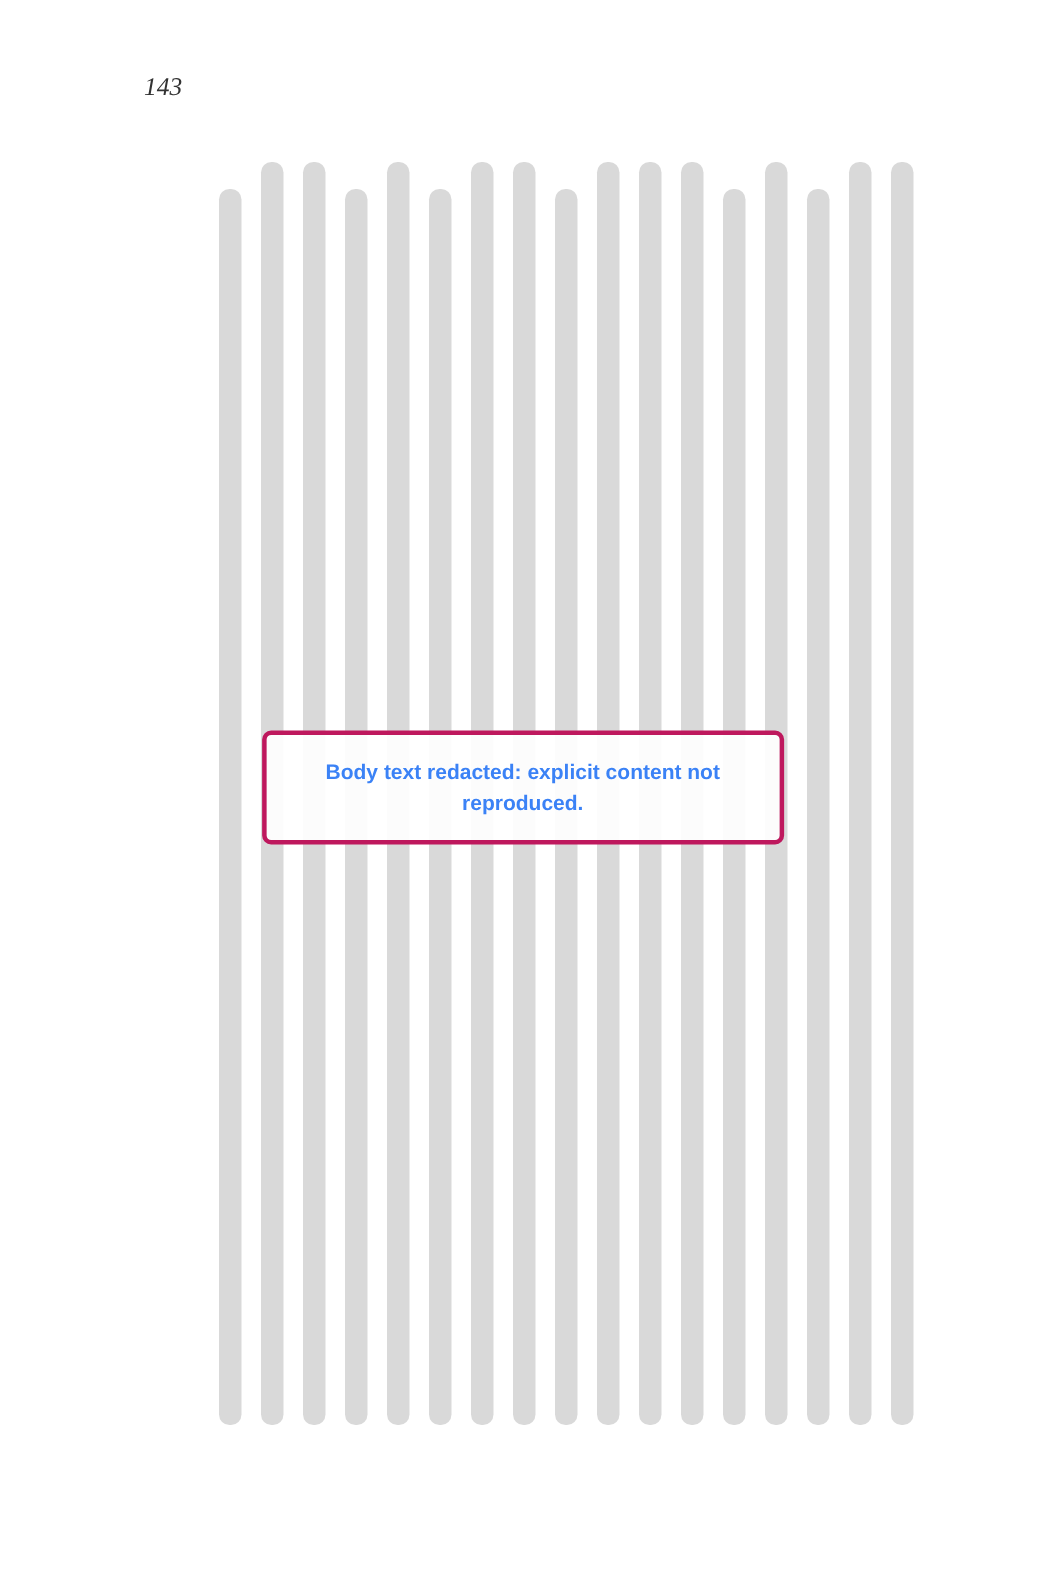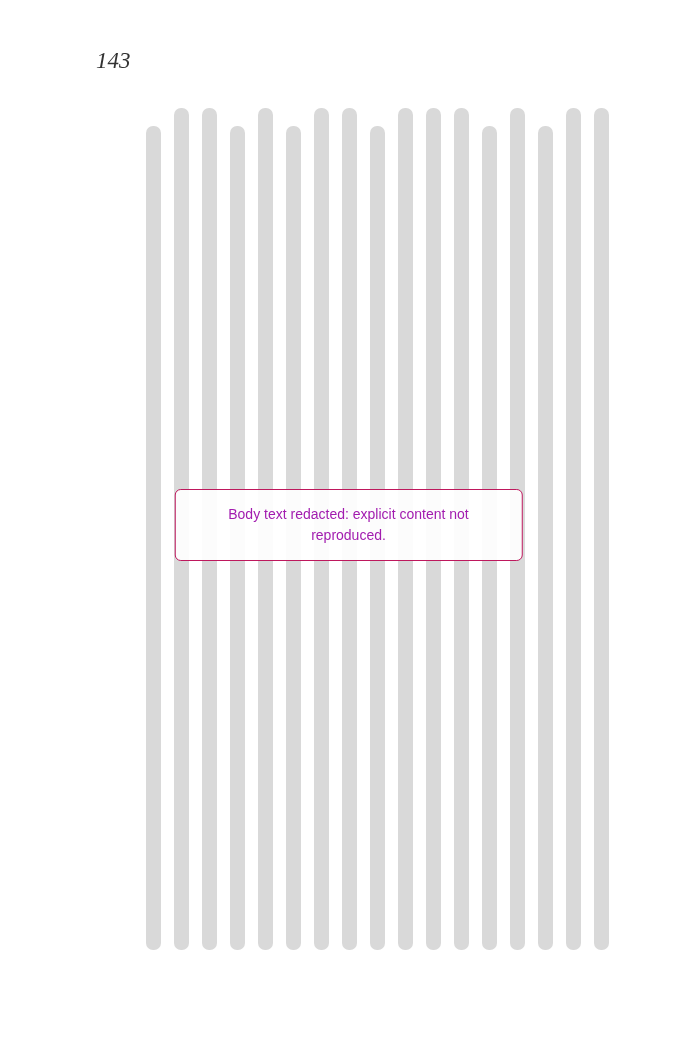--- a/index.html
+++ b/index.html
@@ -12,21 +12,21 @@
     position: relative;
     width: 697px;
     height: 1050px;
     background: #ffffff;
     overflow: hidden;
   }
   .page-number {
     position: absolute;
     top: 48px;
     left: 96px;
-    font-size: 23px;
+    font-size: 17px;
     color: #333333;
     font-style: italic;
   }
   .text-area {
     position: absolute;
     top: 108px;
     right: 88px;
     bottom: 100px;
     left: 80px;
     display: flex;
@@ -39,29 +39,30 @@
     border-radius: 7px;
     background: #d9d9d9;
   }
   .column.indent { margin-top: 18px; }
   .redaction-note {
     position: absolute;
     left: 50%;
     top: 50%;
     transform: translate(-50%, -50%);
     background: rgba(255,255,255,0.92);
-    border: 1px solid #be185d;
+    border: 3px solid #be185d;
     border-radius: 6px;
     padding: 14px 18px;
     font-family: "Liberation Sans", sans-serif;
     font-size: 14px;
-    color: #a21caf;
+    color: #3b82f6;
     max-width: 320px;
     text-align: center;
     line-height: 1.5;
+    font-weight: bold;
   }
 </style>
 </head>
 <body>
 
 <div class="page">
   <div class="page-number">143</div>
 
   <div class="text-area" id="text-area">
       <div class="column"></div>

